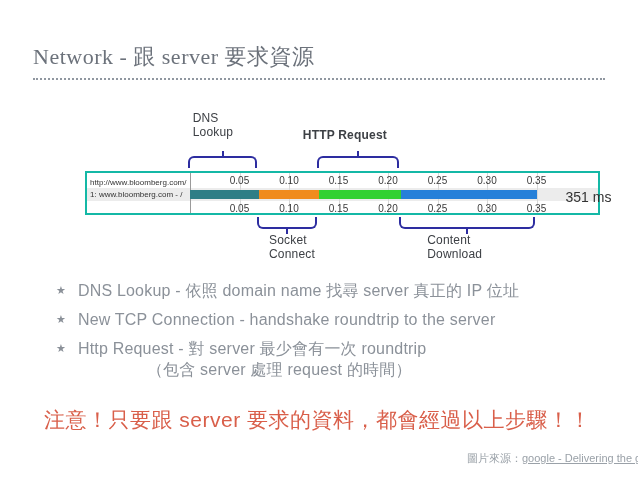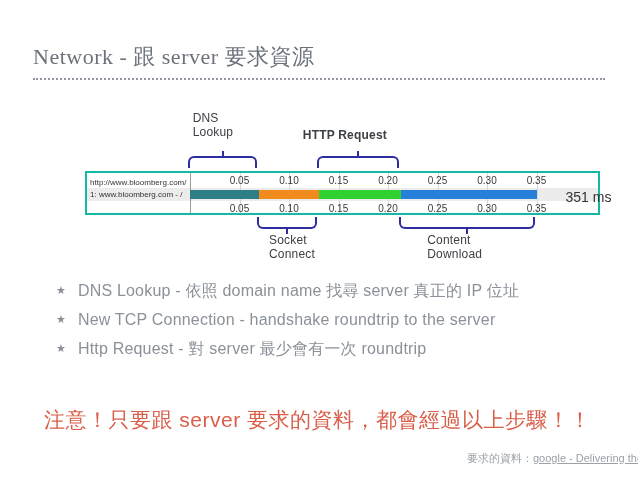--- a/index.html
+++ b/index.html
@@ -127,23 +127,24 @@
       <div class="bullet-text">DNS Lookup - 依照 domain name 找尋 server 真正的 IP 位址</div>
     </div>
     <div class="bullet-row">
       <span class="star">★</span>
       <div class="bullet-text">New TCP Connection - handshake roundtrip to the server</div>
     </div>
     <div class="bullet-row">
       <span class="star">★</span>
       <div class="bullet-text">
         <div>Http Request - 對 server 最少會有一次 roundtrip</div>
+        <div class="bullet-cont">（包含 server 處理 request 的時間）</div>
       </div>
     </div>
   </div>
 
   <div class="warning">注意！只要跟 server 要求的資料，都會經過以上步驟！！</div>
 
   <div class="source">
-    <span>要求的資料：</span><span class="link">google - Delivering the go</span>
+    <span>圖片來源：</span><span class="link">google - Delivering the go</span>
   </div>
 
 </div>
 
 </body></html>

